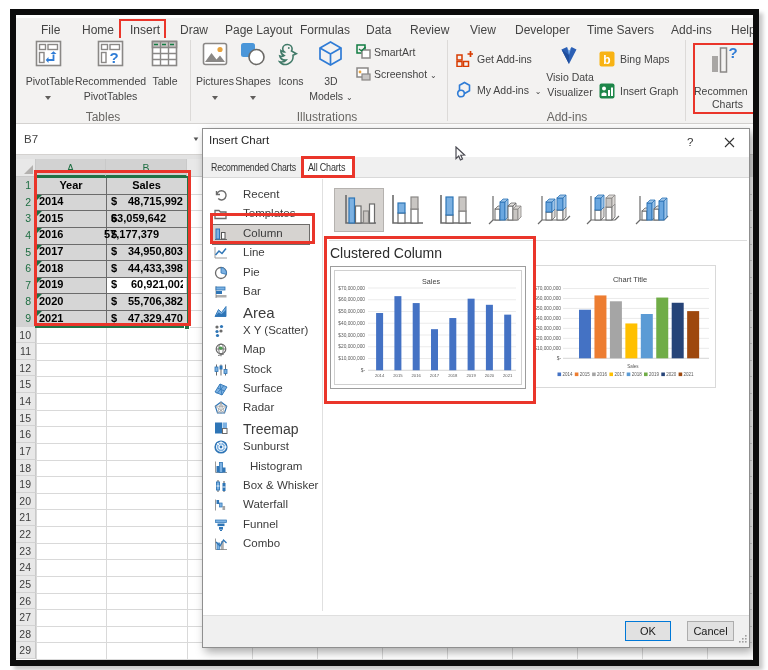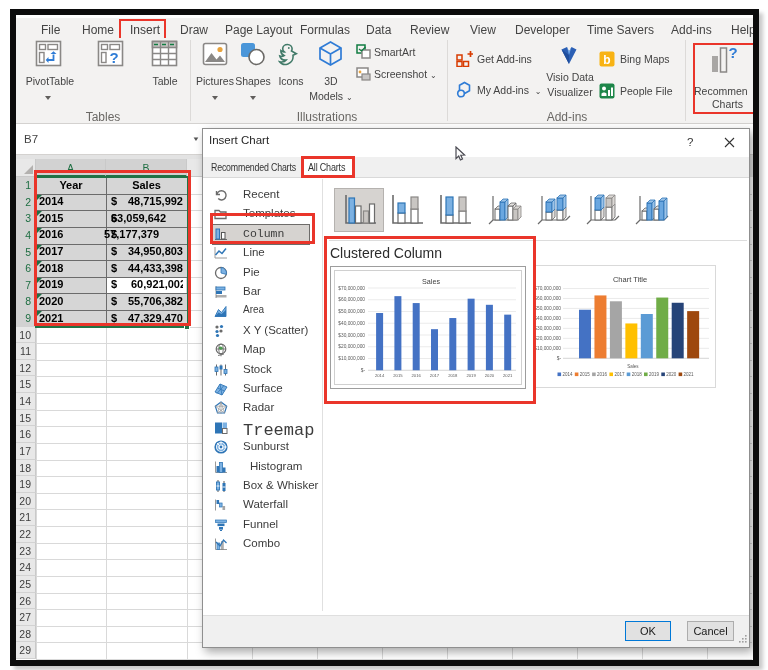--- a/index.html
+++ b/index.html
@@ -67,20 +67,21 @@
     </svg>
     <div class="blabel" style="left:4px;width:60px;">PivotTable</div>
     <div class="chev" style="left:29px;top:58px;"></div>
     <svg class="abs" style="left:81px;top:2px;" width="27" height="27" viewBox="0 0 27 27">
       <rect x="1.5" y="1.5" width="24" height="24" fill="#fff" stroke="#8a8886" stroke-width="1.6"></rect>
       <rect x="4.5" y="4.5" width="6" height="5" fill="none" stroke="#8a8886" stroke-width="1.4"></rect>
       <rect x="13" y="4.5" width="9.5" height="5" fill="none" stroke="#8a8886" stroke-width="1.4"></rect>
       <rect x="4.5" y="12.5" width="4.5" height="10" fill="none" stroke="#8a8886" stroke-width="1.4"></rect>
       <text x="17" y="23" font-size="15" font-weight="bold" fill="#2f7cd6" text-anchor="middle">?</text>
     </svg>
+    <div class="blabel" style="left:42px;width:105px;">Recommended<br>PivotTables</div>
     <svg class="abs" style="left:135px;top:2px;" width="27" height="27" viewBox="0 0 27 27">
       <rect x="1.5" y="1.5" width="24" height="24" fill="#fff" stroke="#8a8886" stroke-width="1.6"></rect>
       <rect x="1.5" y="1.5" width="24" height="6" fill="#c8c6c4" stroke="#8a8886" stroke-width="1.6"></rect>
       <path d="M9.5 2 v24 M17.5 2 v24 M2 13.5 h24 M2 19.5 h24" stroke="#8a8886" stroke-width="1.4"></path>
       <path d="M3 4.5 h4 M11 4.5 h4 M19 4.5 h4" stroke="#107c41" stroke-width="1.6"></path>
     </svg>
     <div class="blabel" style="left:119px;width:60px;">Table</div>
     <div class="glabel" style="left:57px;width:60px;">Tables</div>
     <div class="vsep" style="left:174px;"></div>
 
@@ -145,21 +146,21 @@
       <text x="8" y="12.5" font-size="12" font-weight="bold" fill="#fff" text-anchor="middle" font-family="Liberation Sans">b</text>
     </svg>
     <div class="slabel" style="left:604px;top:15px;">Bing Maps</div>
     <svg class="abs" style="left:583px;top:45px;" width="16" height="16" viewBox="0 0 16 16">
       <rect x="0.5" y="0.5" width="15" height="15" rx="2" fill="#1d8649"></rect>
       <circle cx="5" cy="5.5" r="2" fill="#fff"></circle>
       <path d="M2.5 11 c0-2 5-2 5 0 v2 h-5 z" fill="#fff"></path>
       <rect x="9" y="7" width="2" height="6" fill="#fff"></rect>
       <rect x="12" y="4.5" width="2" height="8.5" fill="#fff"></rect>
     </svg>
-    <div class="slabel" style="left:604px;top:47px;">People File</div>
+    <div class="slabel" style="left:604px;top:47px;">Insert Graph</div>
     <div class="glabel" style="left:520px;width:62px;">Add-ins</div>
     <div class="vsep" style="left:669px;"></div>
 
     <svg class="abs" style="left:694px;top:8px;" width="30" height="28" viewBox="0 0 30 28">
       <rect x="2" y="10" width="6" height="16" fill="#a8a6a4"></rect>
       <rect x="10.5" y="2" width="6" height="24" fill="none" stroke="#8a8886" stroke-width="1.5"></rect>
       <text x="23" y="12" font-size="15" font-weight="bold" fill="#2f7cd6" text-anchor="middle">?</text>
     </svg>
     <div class="slabel" style="left:678px;top:47px;">Recommen</div>
     <div class="slabel" style="left:696px;top:60px;text-align:center;">Charts</div>
@@ -319,21 +320,21 @@
     <div class="abs" style="left:40px;top:59.0px;font-size:11.5px;color:#3c3c3c;">Recent</div>
     <svg class="abs" style="left:11px;top:78.4px;" width="14" height="14" viewBox="0 0 14 14">
           <path d="M1 3.5 h4 l1.5 1.5 h5.5 v6.5 h-11 z" fill="none" stroke="#6b6b6b" stroke-width="1.3"></path>
         </svg>
     <div class="abs" style="left:40px;top:78.4px;font-size:11.5px;color:#3c3c3c;">Templates</div>
     <svg class="abs" style="left:11px;top:97.8px;" width="14" height="14" viewBox="0 0 14 14">
           <path d="M1 12.5 H13" stroke="#6b6b6b" stroke-width="1"></path>
           <rect x="2" y="2" width="3.5" height="10" fill="#7cb1e2" stroke="#2e75b6" stroke-width="1"></rect>
           <rect x="7.5" y="5.5" width="3.5" height="6.5" fill="#fff" stroke="#555" stroke-width="1"></rect>
         </svg>
-    <div class="abs" style="left:40px;top:97.8px;font-size:11.5px;color:#3c3c3c;font-family:Liberation Mono, monospace;">Column</div>
+    <div class="abs" style="left:40px;top:97.8px;font-size:11.5px;color:#3c3c3c;">Column</div>
     <svg class="abs" style="left:11px;top:117.2px;" width="14" height="14" viewBox="0 0 14 14">
           <path d="M1 12 V1 M1 12 H13" stroke="#9a9a9a" stroke-width="1"></path>
           <path d="M1.5 9 l3.5-4 l3 2.5 l4-5" fill="none" stroke="#2e75b6" stroke-width="1.5"></path>
         </svg>
     <div class="abs" style="left:40px;top:117.2px;font-size:11.5px;color:#3c3c3c;">Line</div>
     <svg class="abs" style="left:11px;top:136.6px;" width="14" height="14" viewBox="0 0 14 14">
           <circle cx="7" cy="7" r="5.5" fill="none" stroke="#6b6b6b" stroke-width="1.3"></circle>
           <path d="M7 7 L7 1.5 A5.5 5.5 0 0 1 12.3 8.4 Z" fill="#7cb1e2" stroke="#2e75b6" stroke-width="0.8"></path>
         </svg>
     <div class="abs" style="left:40px;top:136.6px;font-size:11.5px;color:#3c3c3c;">Pie</div>
@@ -341,21 +342,21 @@
           <path d="M2 1 V13" stroke="#9a9a9a" stroke-width="1"></path>
           <rect x="2" y="2" width="9" height="3" fill="#7cb1e2" stroke="#2e75b6" stroke-width="0.8"></rect>
           <rect x="2" y="6" width="6" height="3" fill="#2e75b6"></rect>
           <rect x="2" y="10" width="10.5" height="2.5" fill="#6b6b6b" opacity="0.55"></rect>
         </svg>
     <div class="abs" style="left:40px;top:156.0px;font-size:11.5px;color:#3c3c3c;">Bar</div>
     <svg class="abs" style="left:11px;top:175.4px;" width="14" height="14" viewBox="0 0 14 14">
           <path d="M1 12.5 l3.5-7 l3 3 l4.5-6 v10 z" fill="#7cb1e2" stroke="#2e75b6" stroke-width="0.9"></path>
           <path d="M1 12.5 l3.5-4 l3 1.5 l4.5-4 v6.5 z" fill="#2e75b6"></path>
         </svg>
-    <div class="abs" style="left:40px;top:175.4px;font-size:10px;color:#3c3c3c;">Area</div>
+    <div class="abs" style="left:40px;top:175.4px;font-size:15px;color:#3c3c3c;">Area</div>
     <svg class="abs" style="left:11px;top:194.8px;" width="14" height="14" viewBox="0 0 14 14">
           <circle cx="3" cy="3" r="1.6" fill="#6b6b6b"></circle>
           <circle cx="7.5" cy="2.5" r="1.6" fill="#2e75b6"></circle>
           <circle cx="3" cy="7.5" r="1.6" fill="#2e75b6"></circle>
           <circle cx="7" cy="7" r="1.6" fill="#6b6b6b"></circle>
           <circle cx="3.5" cy="11.5" r="1.6" fill="#2e75b6"></circle>
         </svg>
     <div class="abs" style="left:40px;top:194.8px;font-size:11.5px;color:#3c3c3c;">X Y (Scatter)</div>
     <svg class="abs" style="left:11px;top:214.2px;" width="14" height="14" viewBox="0 0 14 14">
           <circle cx="7" cy="6" r="4.8" fill="none" stroke="#6b6b6b" stroke-width="1.2"></circle>
@@ -379,21 +380,21 @@
     <svg class="abs" style="left:11px;top:272.4px;" width="14" height="14" viewBox="0 0 14 14">
           <path d="M7 1 L12.7 5.2 L10.5 12 L3.5 12 L1.3 5.2 Z" fill="none" stroke="#2e75b6" stroke-width="1.2"></path>
           <path d="M7 1 L7 13 M1.3 5.2 L12.7 5.2 M3.5 12 L12.7 5.2 M10.5 12 L1.3 5.2 M7 1 L10.5 12 M7 1 L3.5 12" stroke="#9a9a9a" stroke-width="0.7"></path>
         </svg>
     <div class="abs" style="left:40px;top:272.4px;font-size:11.5px;color:#3c3c3c;">Radar</div>
     <svg class="abs" style="left:11px;top:291.8px;" width="14" height="14" viewBox="0 0 14 14">
           <rect x="1" y="1.5" width="7" height="11" fill="#2e75b6"></rect>
           <rect x="8.5" y="1.5" width="4.5" height="5.5" fill="#7cb1e2"></rect>
           <rect x="8.5" y="7.5" width="4.5" height="5" fill="none" stroke="#6b6b6b" stroke-width="1"></rect>
         </svg>
-    <div class="abs" style="left:40px;top:291.8px;font-size:17px;color:#3c3c3c;font-family:Liberation Mono, monospace;">Treemap</div>
+    <div class="abs" style="left:40px;top:291.8px;font-size:14px;color:#3c3c3c;">Treemap</div>
     <svg class="abs" style="left:11px;top:311.2px;" width="14" height="14" viewBox="0 0 14 14">
           <circle cx="7" cy="7" r="5.8" fill="none" stroke="#2e75b6" stroke-width="1.6"></circle>
           <circle cx="7" cy="7" r="3.4" fill="none" stroke="#7cb1e2" stroke-width="1.6"></circle>
           <circle cx="7" cy="7" r="1.4" fill="#2e75b6"></circle>
           <path d="M7 1.2 V4 M12.8 7 H10 M3 3 l2 2" stroke="#fff" stroke-width="0.9"></path>
         </svg>
     <div class="abs" style="left:40px;top:311.2px;font-size:11.5px;color:#3c3c3c;">Sunburst</div>
     <svg class="abs" style="left:11px;top:330.6px;" width="14" height="14" viewBox="0 0 14 14">
           <path d="M1.5 1.5 V12.5 H13" stroke="#9a9a9a" stroke-width="1" fill="none"></path>
           <rect x="2.5" y="6" width="3" height="6.5" fill="#2e75b6"></rect>

